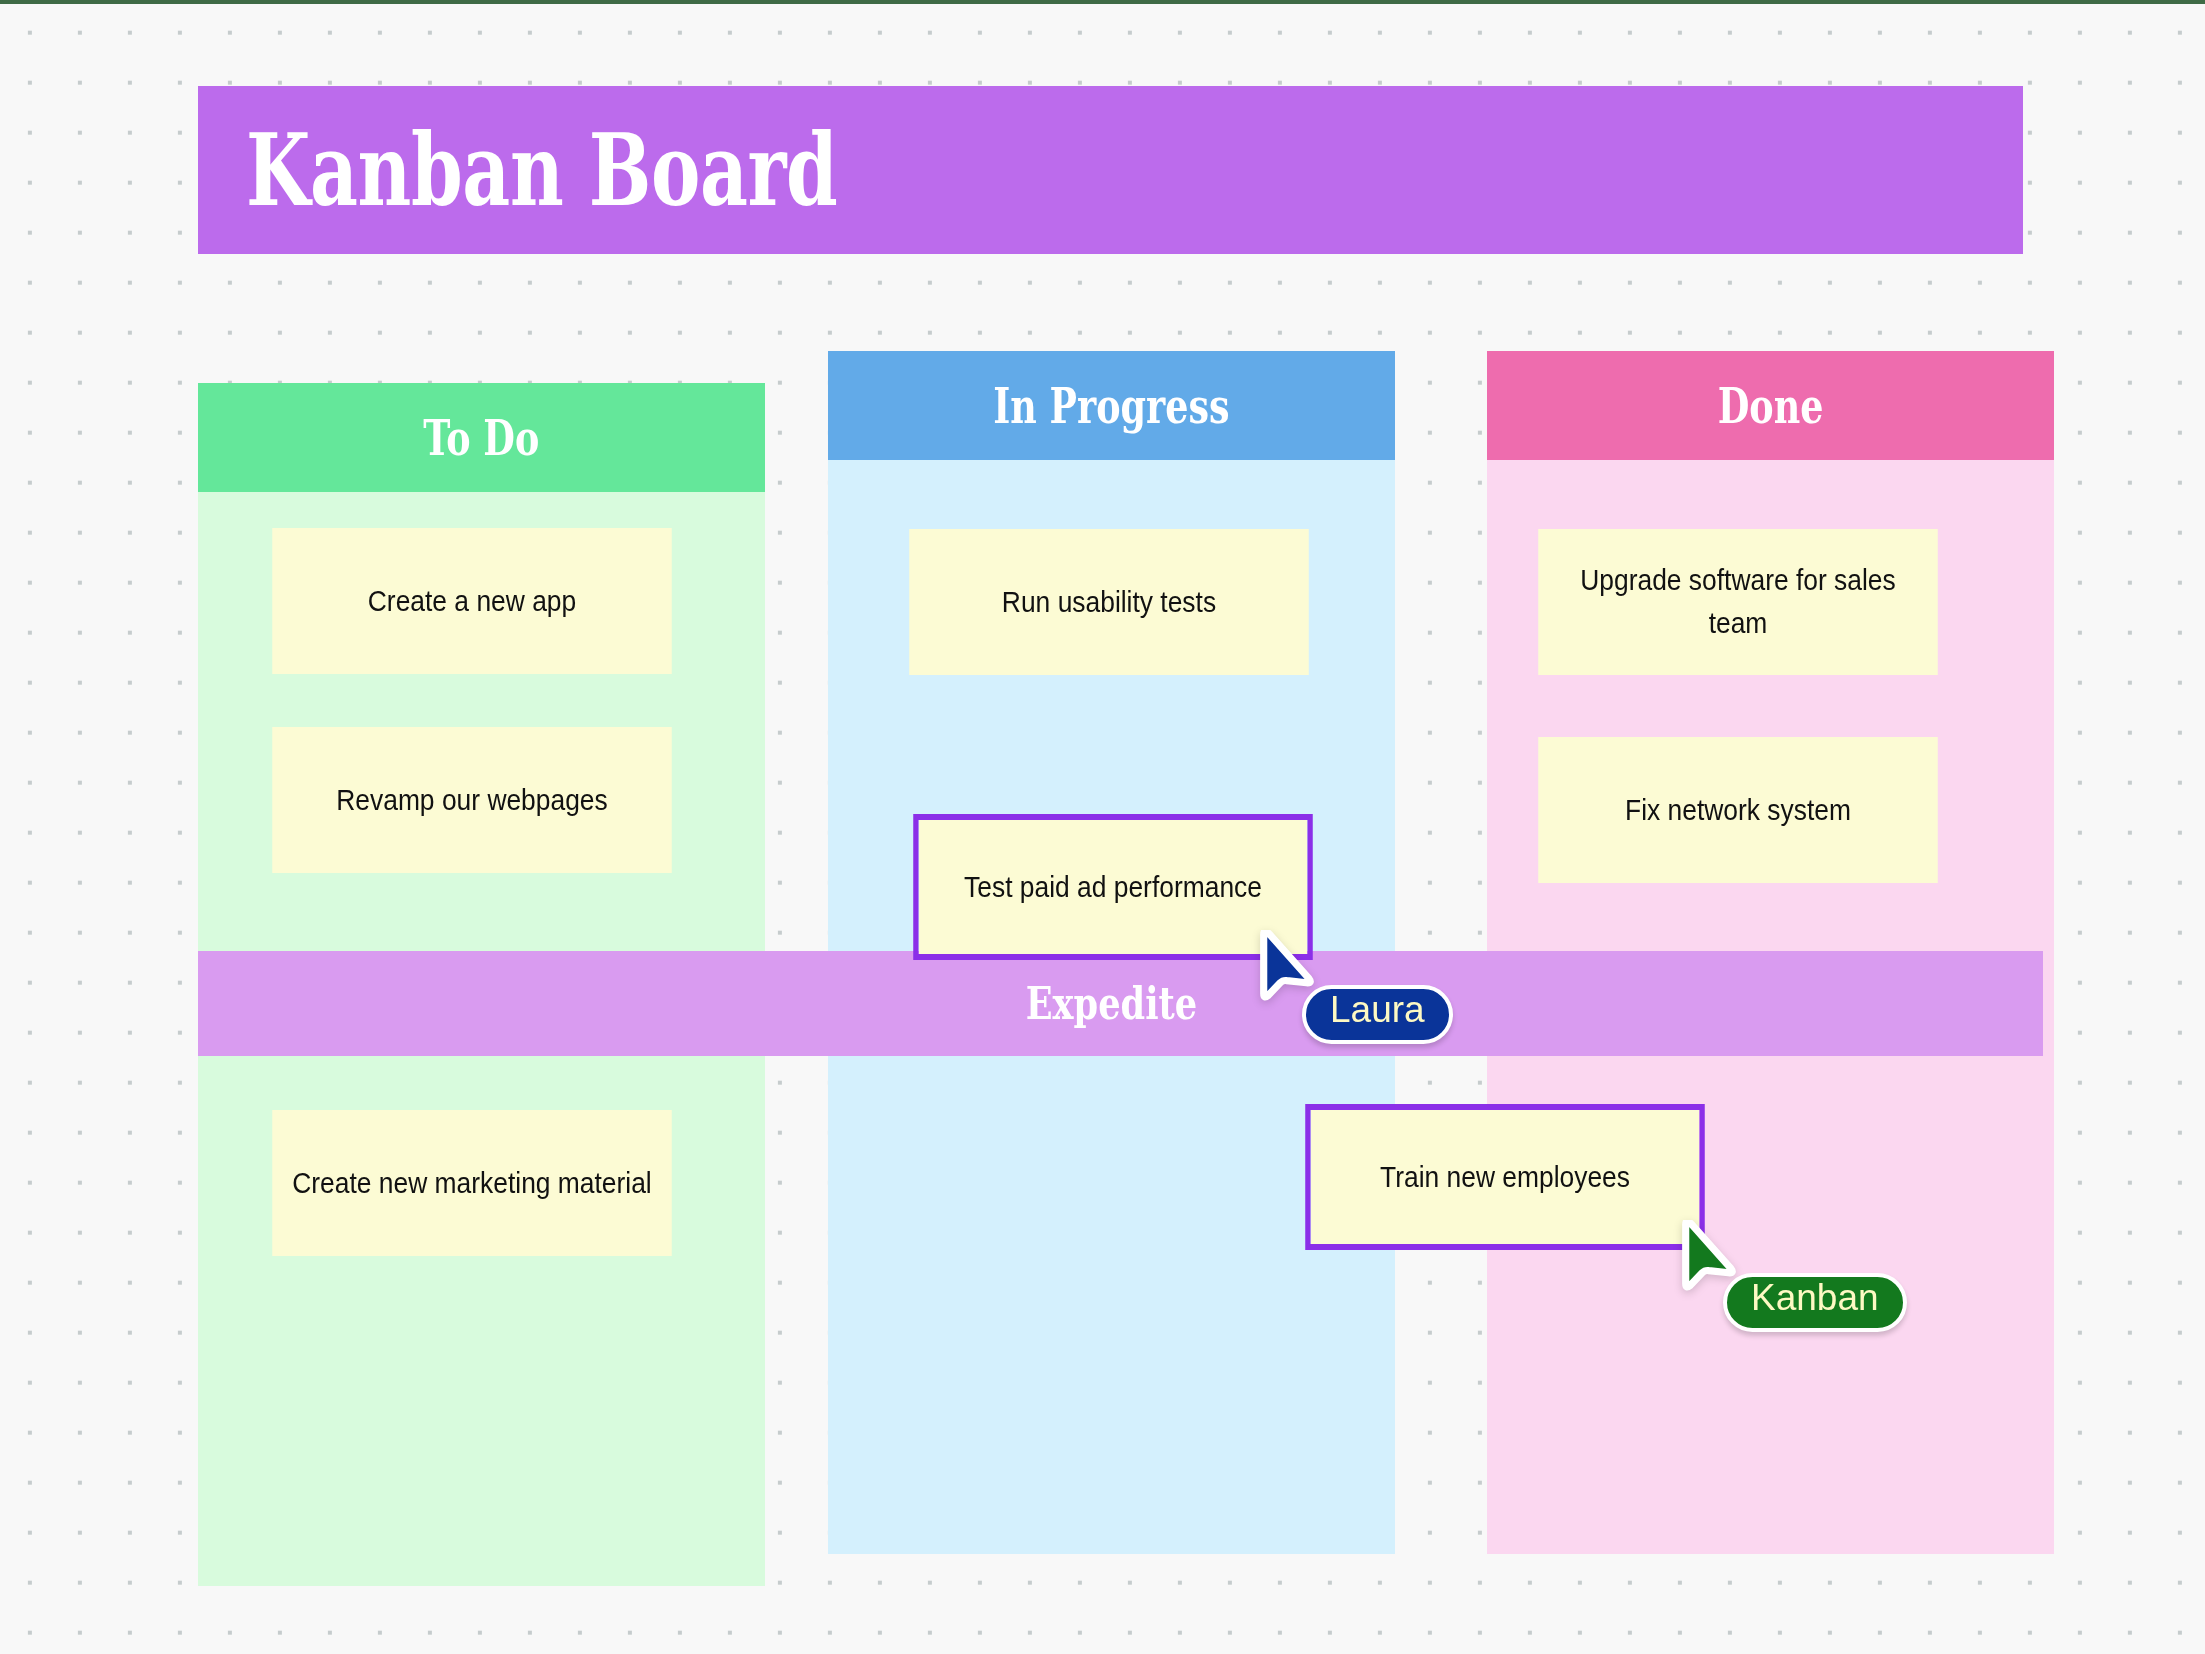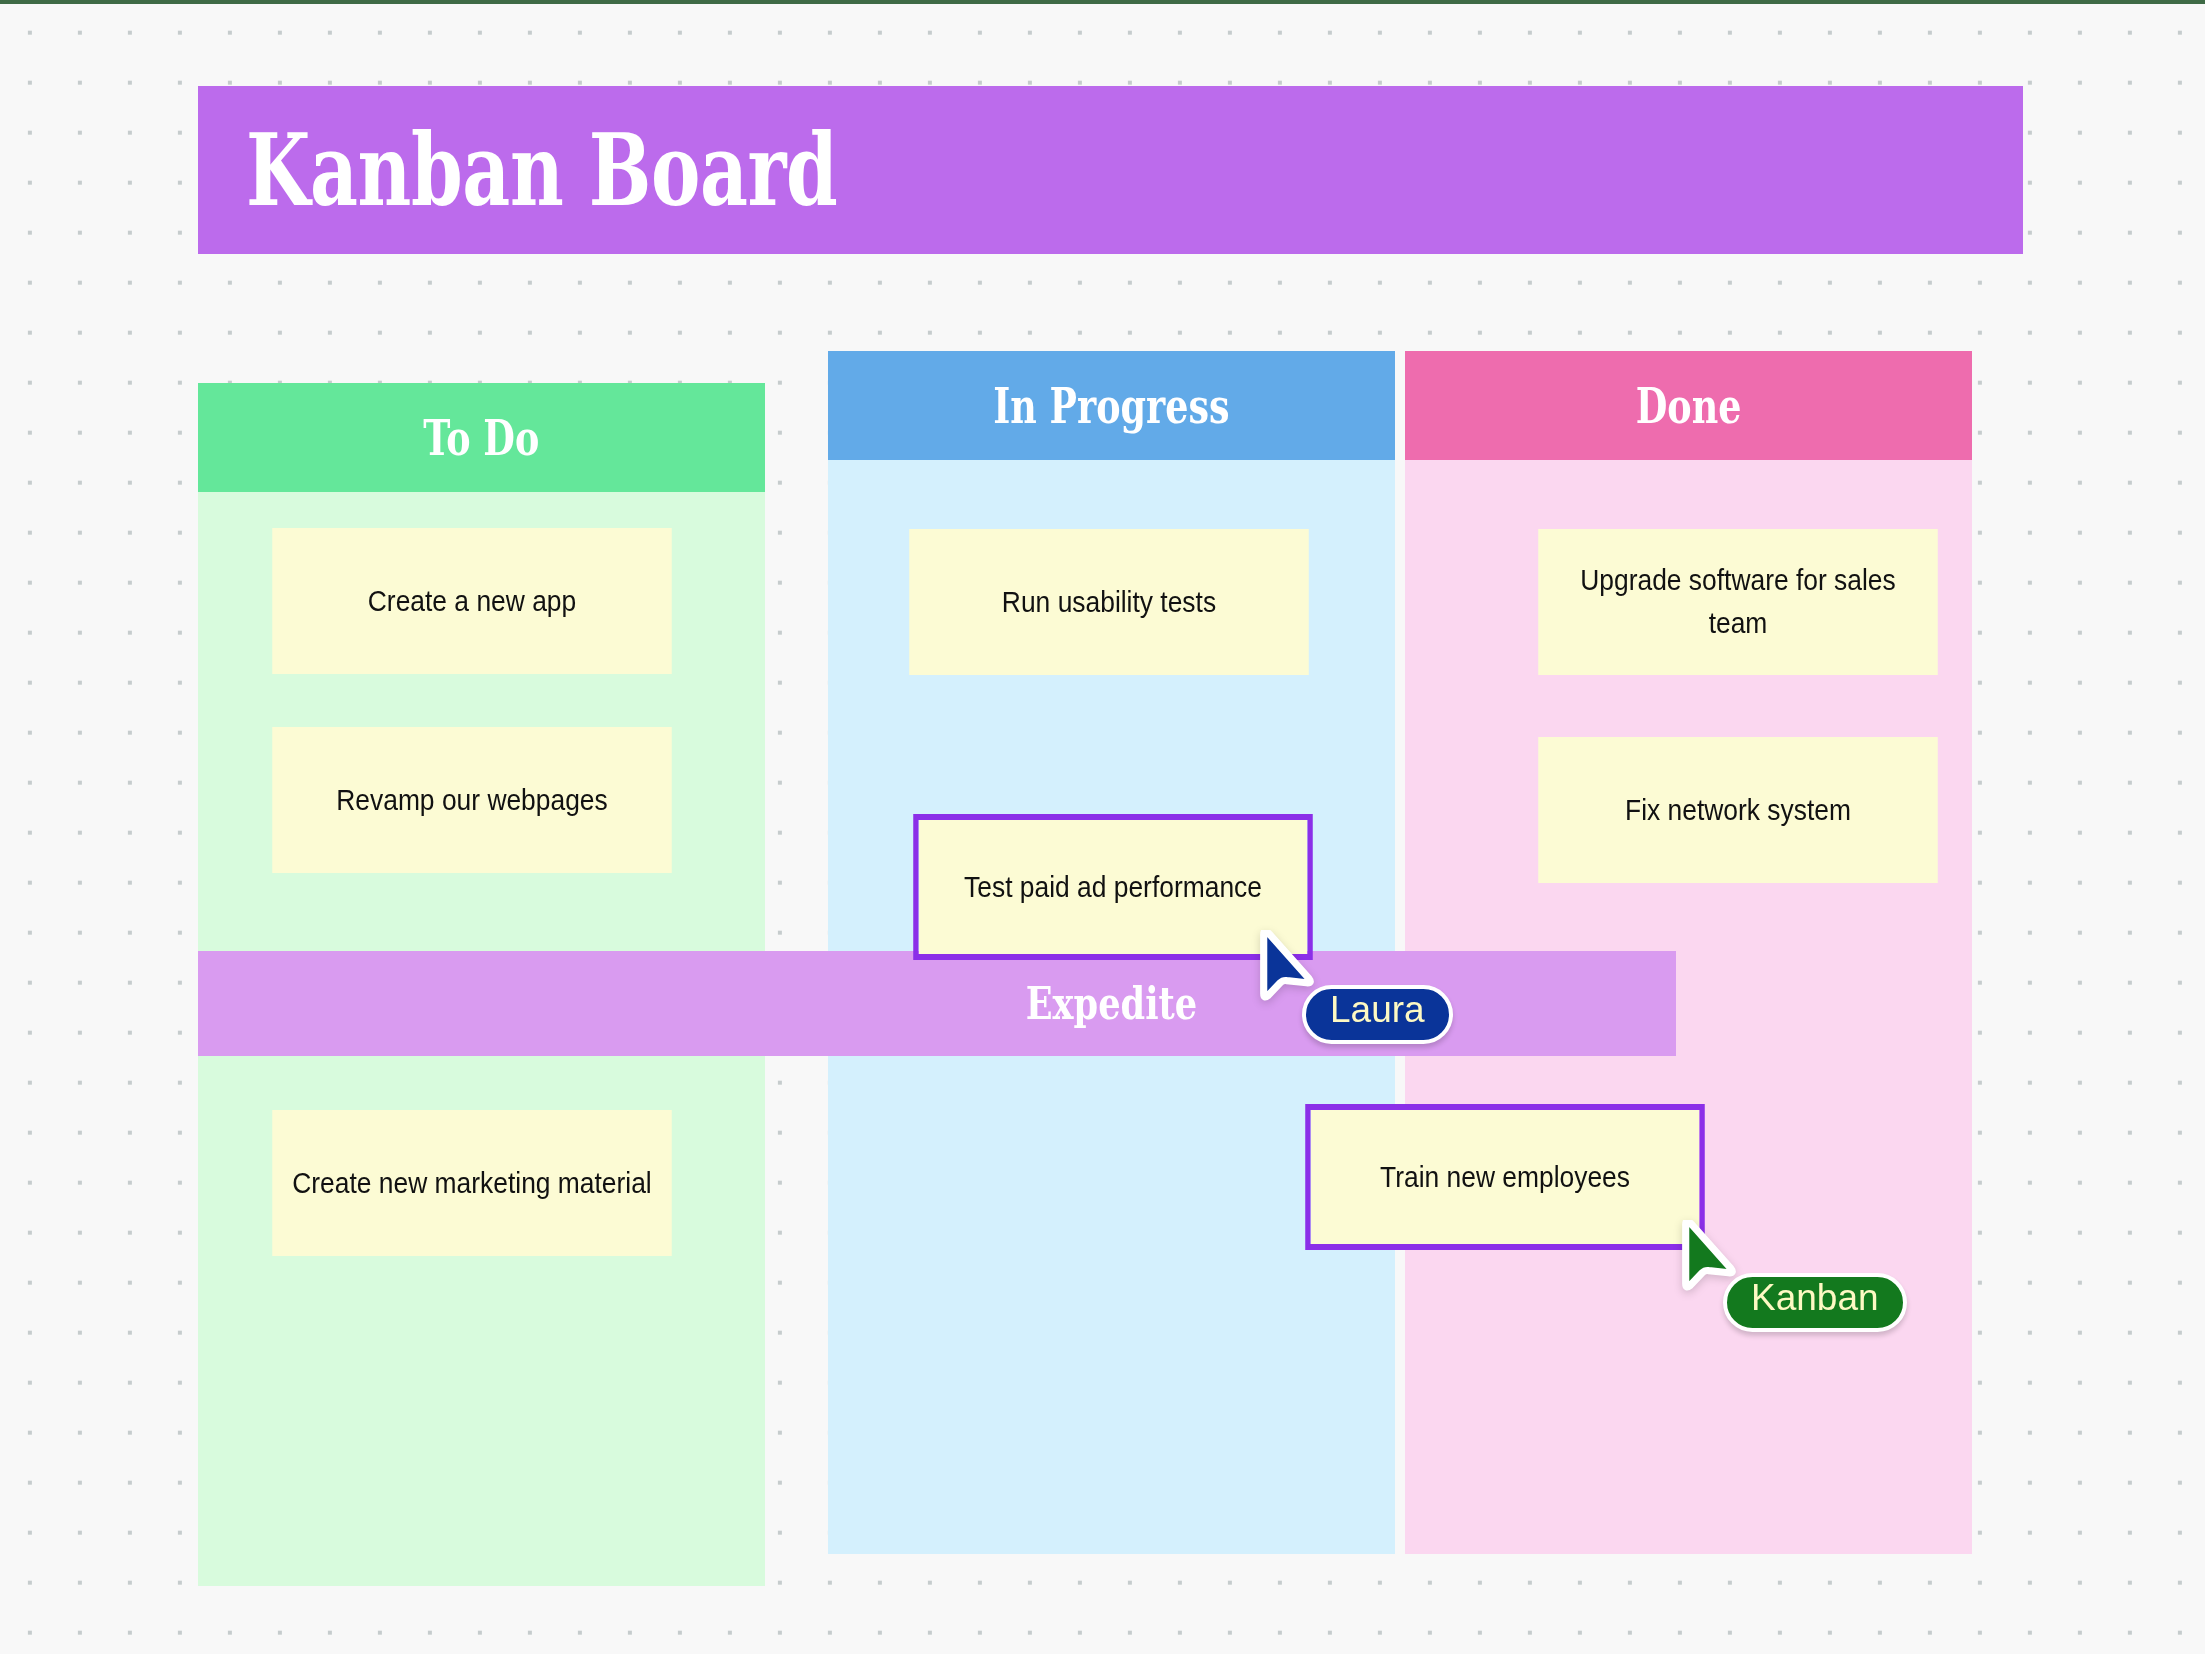--- a/index.html
+++ b/index.html
@@ -56,21 +56,21 @@
 
   
   .column {
     position: absolute;
     top: 351px;
     width: 567px;
     height: 1203px;
   }
   #col-todo       { left: 198px;  }
   #col-inprogress { left: 828px; }
-  #col-done       { left: 1405px; }
+  #col-done       { left: 1487px; }
 
   .col-header {
     position: relative;
     width: 100%;
     height: 109px;
     display: flex;
     align-items: center;
     justify-content: center;
   }
   .col-header-label {
@@ -92,26 +92,27 @@
   #col-todo       .col-body   { background: #D8FBDD; }
   #col-inprogress .col-header { background: #62AAE8; }
   #col-inprogress .col-body   { background: #D4F0FD; }
   #col-done       .col-header { background: #EE6CAE; }
   #col-done       .col-body   { background: #FBD7F0; }
 
   
   #expedite-lane {
     position: absolute;
     left: 198px; top: 951px;
-    width: 1478px; height: 105px;
+    width: 1813px; height: 105px;
     background: #D99BF0;
     display: flex;
     align-items: center;
     justify-content: center;
     z-index: 6;
+    padding-left: 32px;
   }
   #expedite-label {
     position: absolute;
     left: 630px;
     width: 567px;
     text-align: center;
     color: #FFFFFF;
     font-family: "DejaVu Serif", "Liberation Serif", serif;
     font-size: 44px;
     font-weight: 700;

